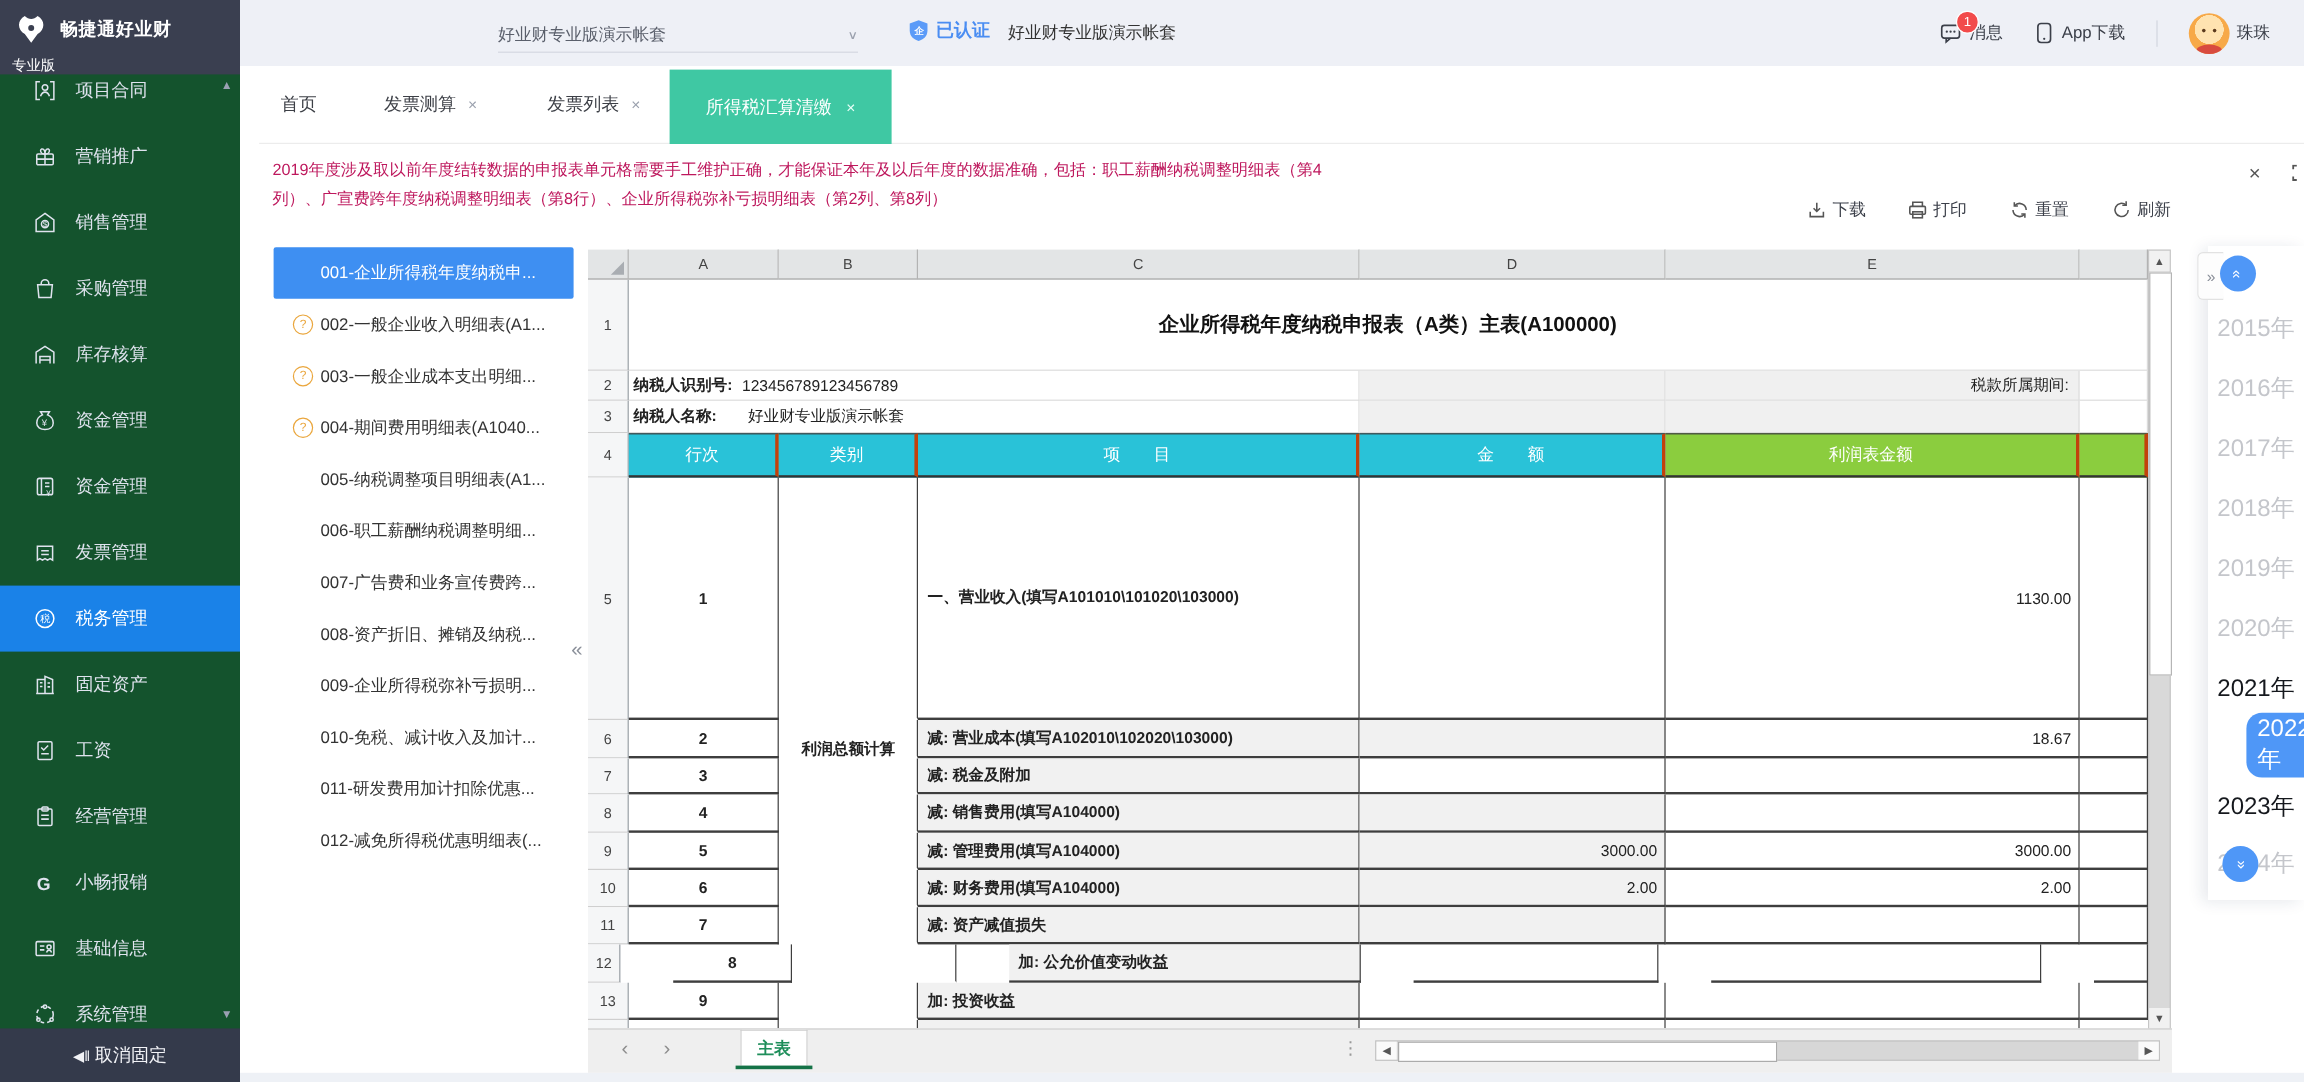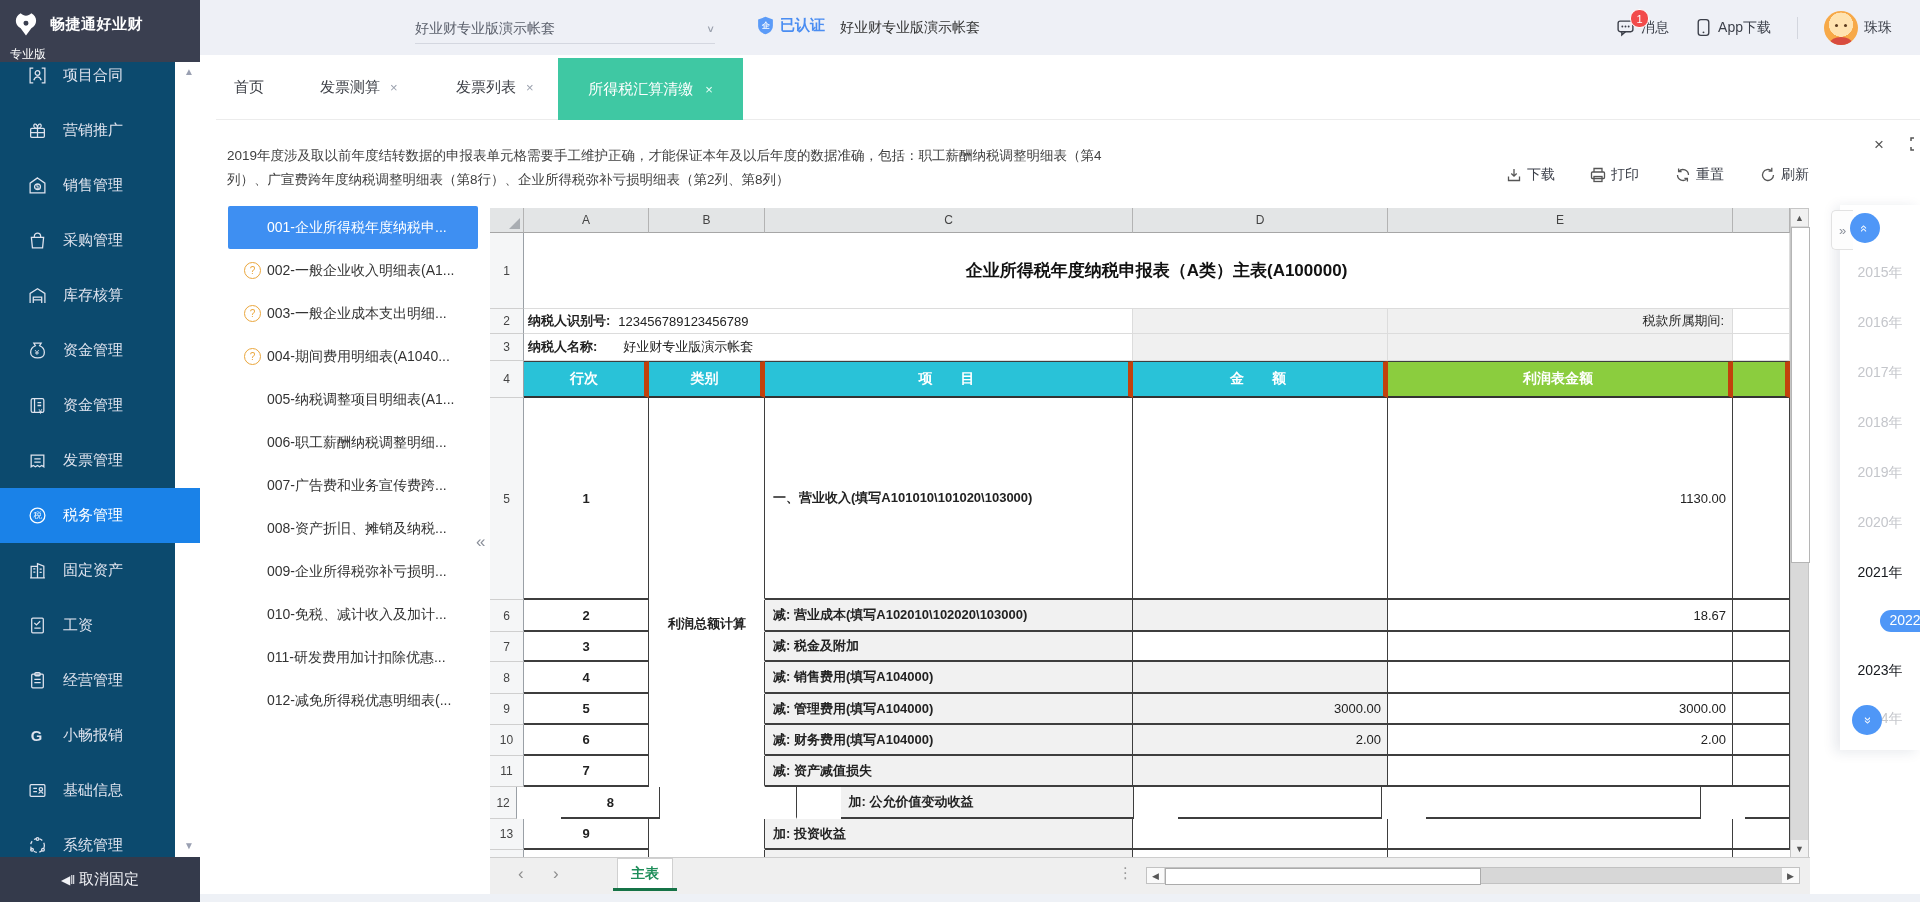--- a/index.html
+++ b/index.html
@@ -1,20 +1,20 @@
 <!DOCTYPE html>
 <html><head>
 <meta charset="utf-8">
 <style>
   html,body{margin:0;padding:0;}
   body{width:1920px;height:902px;position:relative;overflow:hidden;background:#fff;
        font-family:"Liberation Sans","DejaVu Sans",sans-serif;-webkit-font-smoothing:antialiased;}
   .abs{position:absolute;box-sizing:border-box;}
   
-  .sidebar{left:0;top:0;width:175px;height:902px;background:#0c4a6e;}
+  .sidebar{left:0;top:0;width:200px;height:902px;background:#14532d;}
   .logo-block{left:0;top:0;width:200px;height:62px;background:#3a3f50;padding:8px 10px;}
   .brand{color:#fff;font-size:15px;font-weight:bold;letter-spacing:.5px;}
   .edition{color:#fff;font-size:12px;margin-top:6px;}
   .menu{left:0;top:62px;width:200px;height:795px;overflow:hidden;}
   .mitem{height:55px;display:flex;align-items:center;gap:16px;padding-left:28px;color:#dfe3ee;font-size:15px;cursor:pointer;}
   .mitem.active{background:#1a82e8;color:#fff;}
   .unpin{left:0;top:857px;width:200px;height:45px;background:#343a4b;color:#f2f3f7;font-size:15px;
          display:flex;align-items:center;justify-content:center;gap:4px;cursor:pointer;}
   .sb-scroll{color:#9aa0b2;font-size:10px;}
   
@@ -34,21 +34,21 @@
   .avatar:after{content:"";position:absolute;left:6px;bottom:-4px;width:22px;height:12px;border-radius:50%;background:#d84b3f;}
   .avatar .eye{position:absolute;top:13px;width:3px;height:3px;border-radius:50%;background:#5b3b1e;}
   
   .tabbar{left:200px;top:55px;width:1720px;height:65px;background:#fff;border-bottom:1px solid #ececec;margin-left:16px;}
   .tab{top:0;height:65px;display:flex;align-items:center;gap:10px;font-size:15px;color:#3c3f46;cursor:pointer;}
   .tab .x{color:#9aa0ad;font-size:13px;}
   .tab.active-tab{top:3px;height:62px;background:#3fc8a3;color:#fff;justify-content:center;}
   .tab.active-tab .x{color:#eafff8;}
   .winbtn{top:80px;color:#555;font-size:17px;cursor:pointer;}
   
-  .warning{left:227px;top:144px;width:900px;color:#404040;font-size:13.5px;line-height:24px;}
+  .warning{left:227px;top:130px;width:900px;color:#be185d;font-size:13.5px;line-height:24px;}
   .toolbtn{top:166px;display:flex;align-items:center;gap:5px;font-size:14px;color:#3b3f49;cursor:pointer;}
   
   .rlist{left:228px;top:206px;width:250px;}
   .ritem{height:43px;display:flex;align-items:center;font-size:14px;color:#333;cursor:pointer;position:relative;padding-left:39px;}
   .ritem.sel{background:#3e8ff2;color:#fff;border-radius:2px;}
   .help{position:absolute;left:16px;width:15px;height:15px;border:1px solid #eaa63c;border-radius:50%;color:#eaa63c;
         font-size:10px;display:flex;align-items:center;justify-content:center;}
   .collapse{left:476px;top:532px;color:#8a8f99;font-size:17px;cursor:pointer;}
   
   .grid{left:490px;top:208px;width:1300px;background:#fff;}
@@ -59,21 +59,21 @@
       font-size:12px;color:#444;}
   .corner{position:relative;}
   .corner:after{content:"";position:absolute;right:3px;bottom:3px;border-bottom:11px solid #a9adb2;border-left:11px solid transparent;}
   .gc{background:#f5f6f7;border-right:1px solid #9aa0a6;border-bottom:1px solid #cfcfcf;justify-content:center;
       font-size:12px;color:#444;}
   .lc{border-right:1px solid #dcdcdc;border-bottom:1px solid #dcdcdc;}
   .gray{background:#f0f0f0;}
   .cgray{background:#f1f1f1;}
   .dc{border-right:1px solid #3e3e3e;border-bottom:2px solid #3e3e3e;}
   .nb{border-bottom-color:transparent !important;}
-  .hdr{justify-content:center;color:#fff;font-weight:bold;font-size:14px;border-right:5px solid #c2410c;
+  .hdr{justify-content:center;color:#fff;font-weight:normal;font-size:14px;border-right:3px solid #c2410c;
        border-bottom:2px solid #333;border-top:1px solid #3e3e3e;}
   .cyan{background:#29c2d8;} .green{background:#8bcd3e;}
   .title-cell{justify-content:center;font-weight:bold;font-size:17px;color:#111;}
   .item-cell{padding-left:8px;font-weight:600;}
   .num-cell{justify-content:flex-end;padding-right:6px;font-weight:500;}
   .line-cell{justify-content:center;font-weight:600;}
   .merged-b{left:650px;top:400px;width:114px;height:448px;display:flex;align-items:center;justify-content:center;
             font-weight:bold;font-size:13px;color:#222;}
   
   .vsb{left:1790px;top:208px;width:19px;height:650px;background:#d9d9d9;border:1px solid #c6c6c6;}
@@ -89,21 +89,21 @@
   .hdots{left:1118px;top:864px;color:#999;font-size:15px;letter-spacing:-2px;cursor:pointer;}
   .hsb{left:1146px;top:867px;width:654px;height:17px;background:#d7d7d7;border:1px solid #c2c2c2;}
   .hsb .box{position:absolute;top:0;width:17px;height:15px;background:#fafafa;color:#555;font-size:9px;
             display:flex;align-items:center;justify-content:center;cursor:pointer;}
   .hsb .thumb{position:absolute;left:18px;top:0;width:314px;height:15px;background:#fff;border:1px solid #ababab;cursor:pointer;}
   .bottom-strip{left:200px;top:894px;width:1720px;height:8px;background:#eef1f6;}
   
   .ypanel{left:1840px;top:205px;width:80px;height:545px;background:#fff;box-shadow:-5px 2px 12px rgba(20,40,80,.10);}
   .ycirc{left:1850px;width:30px;height:30px;border-radius:50%;background:#4f97f7;color:#fff;display:flex;
          align-items:center;justify-content:center;font-size:13px;cursor:pointer;}
-  .year{left:1840px;width:80px;height:26px;display:flex;align-items:center;justify-content:center;font-size:14px;}
+  .year{left:1840px;width:80px;height:26px;display:flex;align-items:center;justify-content:center;font-size:20px;}
   .year.disabled{color:#c4c6cb;}
   .year.normal{color:#15181d;cursor:pointer;}
   .year.selected{cursor:pointer;margin-left:32px;}
   .year.selected span{background:#4f97f7;color:#fff;border-radius:13px;padding:2px 9px;}
   .flap{left:1831px;top:210px;width:22px;height:40px;background:#fdfdfd;border:1px solid #e2e2e2;border-right:none;
         border-radius:5px 0 0 5px;display:flex;align-items:center;justify-content:center;color:#8a8f99;font-size:13px;cursor:pointer;}
   svg{display:block;}
 </style>
 </head>
 <body>

